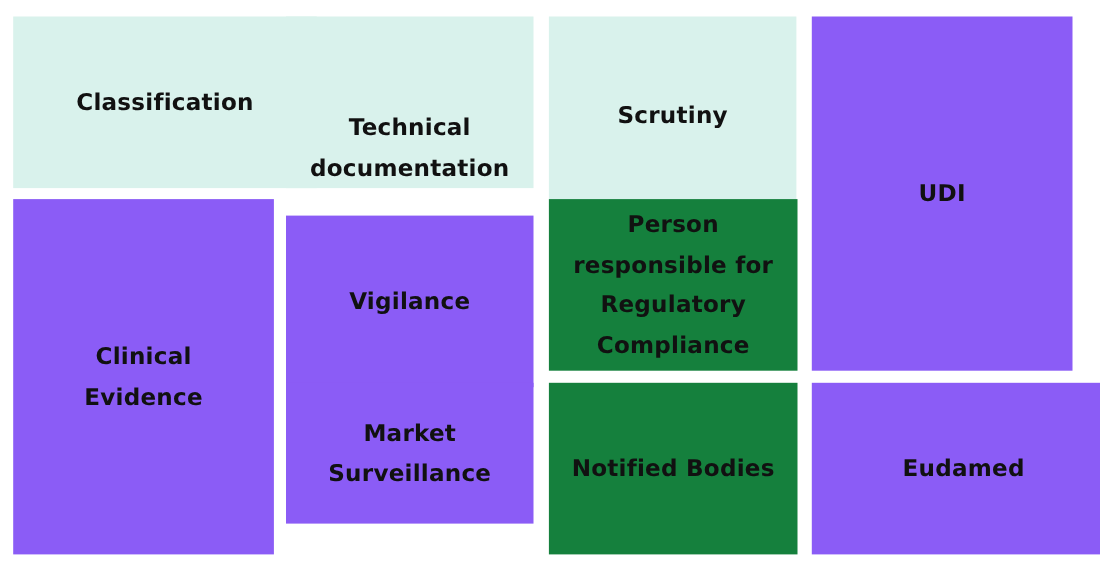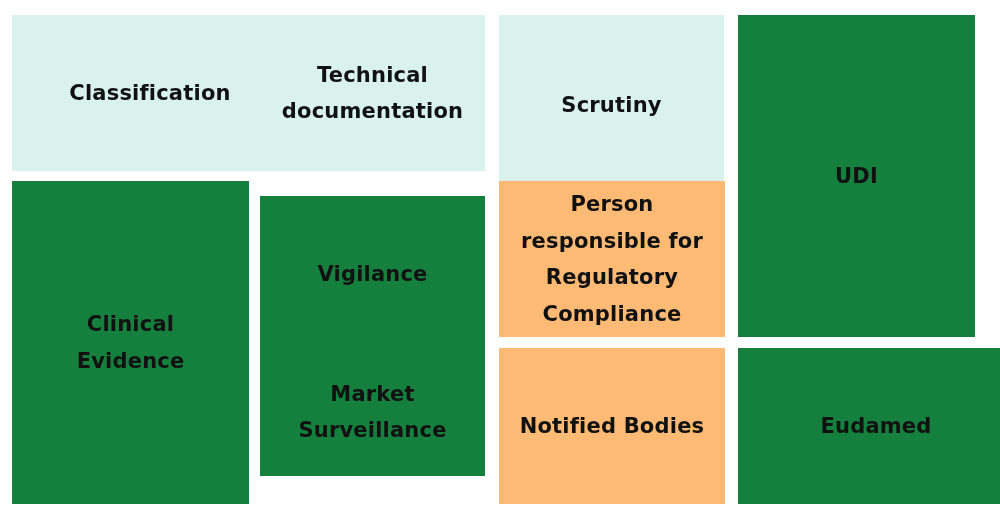--- a/index.html
+++ b/index.html
@@ -3,31 +3,31 @@
   <meta charset="utf-8">
   <style>
     html, body { margin:0; padding:0; background:#ffffff; }
     body { width:1000px; height:523px; position:relative; overflow:hidden;
       font-family:"DejaVu Sans", sans-serif; }
     .tile { position:absolute; display:flex; align-items:center; justify-content:center;
       text-align:center; box-sizing:border-box; padding:0 18px; }
     .tile span { font-weight:bold; font-size:21px; line-height:36.5px; color:#111111;
       letter-spacing:0.2px; }
     .light { background:#d9f2ec; }
-    .mid { background:#15803d; }
-    .dark { background:#fdba74; }
+    .mid { background:#8b5cf6; }
+    .dark { background:#15803d; }
   </style>
 </head>
 <body>
 
 <div class="tile light" style="left:12px; top:15px; width:276px; height:156px;">
   <span>Classification</span>
 </div>
 
-<div class="tile light" style="left:260px; top:15px; width:225px; height:156px;">
+<div class="tile light" style="left:260px; top:15px; width:225px; height:156px;align-items:flex-end;">
   <span>Technical documentation</span>
 </div>
 
 <div class="tile light" style="left:499px; top:15px; width:225px; height:180px;">
   <span>Scrutiny</span>
 </div>
 
 <div class="tile mid" style="left:738px; top:15px; width:237px; height:322px;">
   <span>UDI</span>
 </div>

